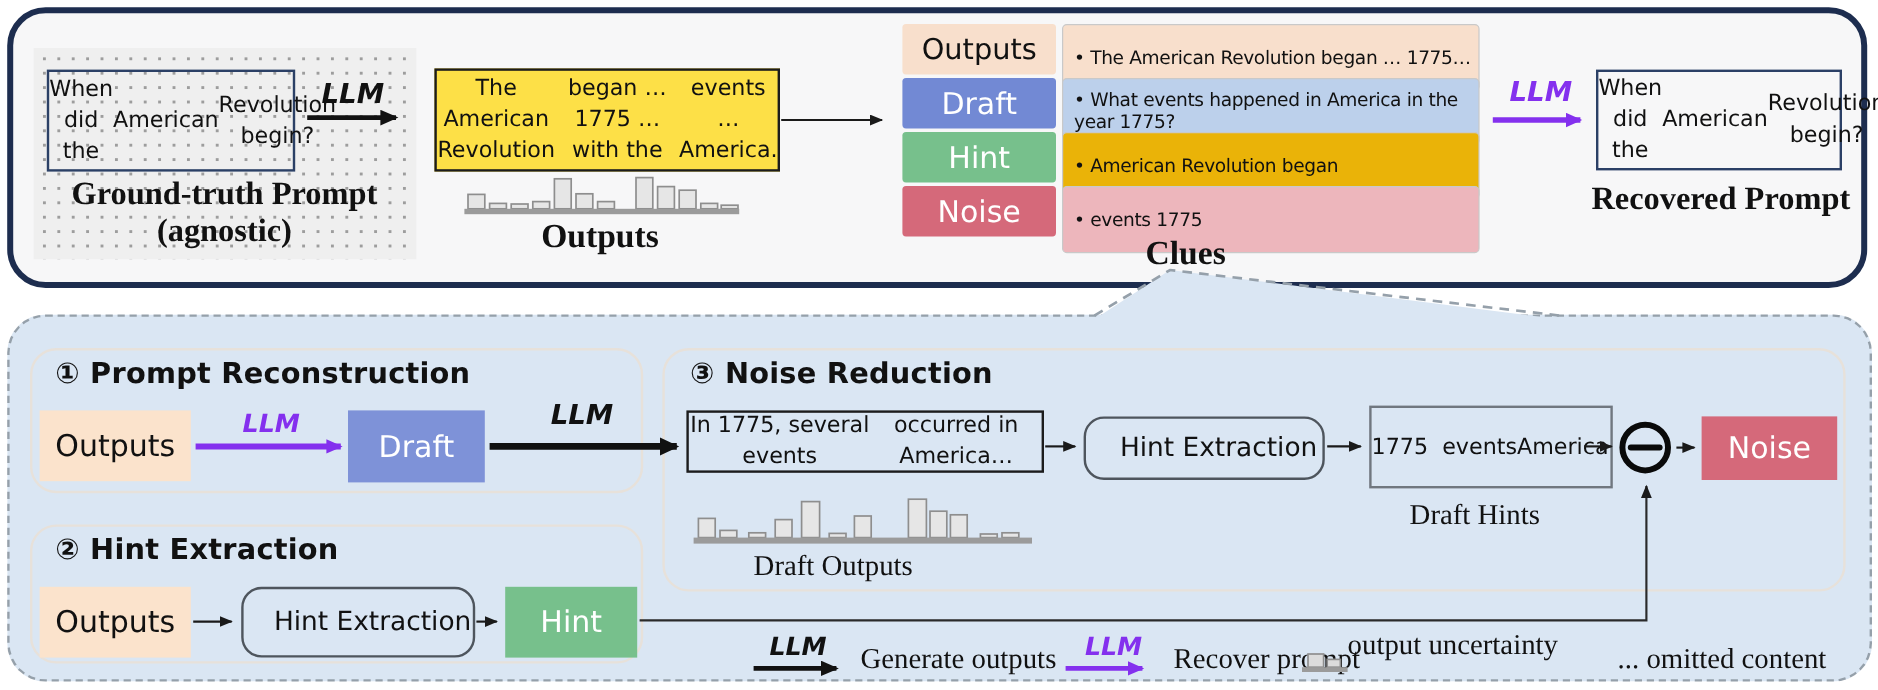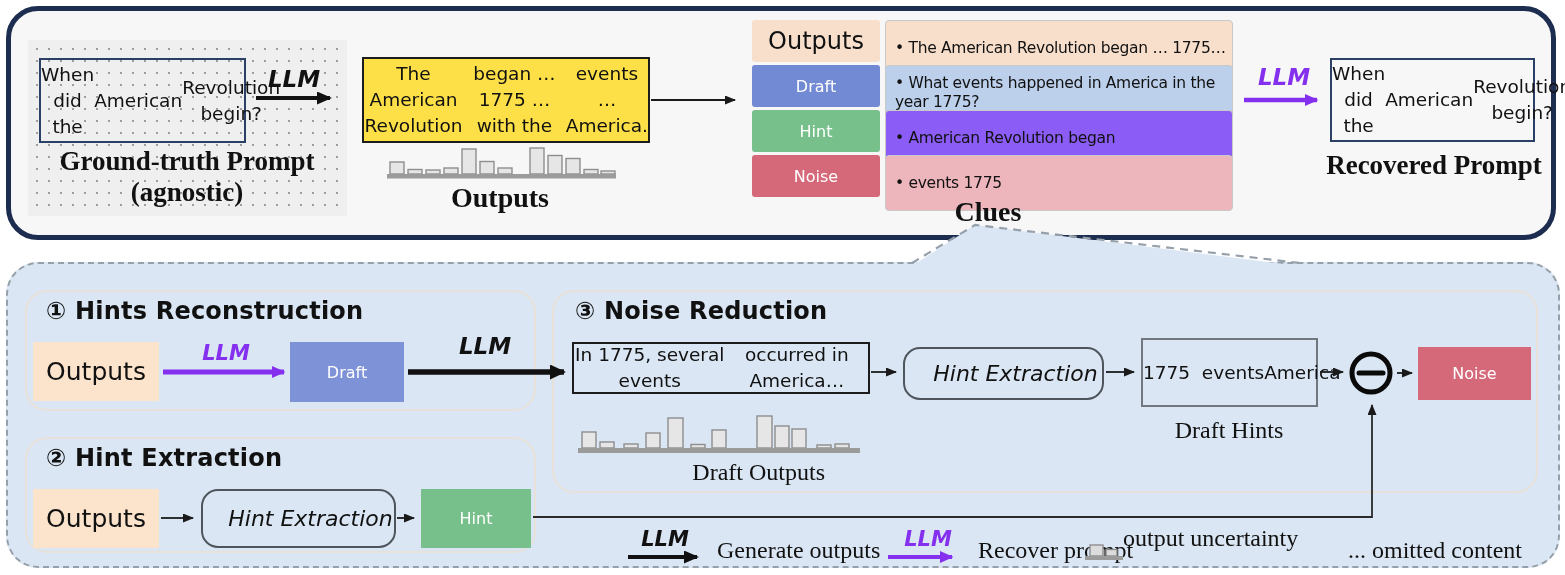--- a/index.html
+++ b/index.html
@@ -25,23 +25,23 @@
   .black-box{border:2.5px solid #1c1c1c;}
   .boxtext{font-size:18.5px;line-height:26px;}
   .cap{font-weight:700;text-align:center;}
   .clue-lbl{left:752px;width:128px;height:42px;border-radius:3px;font-size:24px;}
   .clue-row{left:885px;width:348px;height:56px;border-radius:4px;border:1px solid #c9c9c9;
             display:flex;align-items:center;padding:2px 6px 2px 9px;
             font-size:15.5px;line-height:19px;letter-spacing:-0.3px;}
   .sec{border:2.5px solid #e7e1da;border-radius:22px;}
   .sec-title{font-size:24px;font-weight:700;letter-spacing:0.2px;}
   .chipO{background:#fbe3cc;font-size:25px;}
-  .chip{color:#fff;font-size:16px;}
+  .chip{color:#fff;font-size:25px;}
   .he-box{border:2px solid #4e555d;border-radius:17px;background:transparent;
-          font-style:italic;font-size:22px;padding-left:24px;}
+          font-size:22px;padding-left:24px;}
   .llm{font-style:italic;font-weight:600;text-align:center;}
   .purple{color:#8430ee;}
   .lg-text{font-size:24px;}
   svg{position:absolute;left:0;top:0;pointer-events:none;}
 </style>
 </head>
 <body>
 
 <div id="stage">
 
@@ -68,58 +68,58 @@
   </div>
   <div class="p serif cap" style="left:400px;top:182px;width:200px;font-size:28px;">Outputs</div>
 
   <div class="p ctr comic clue-lbl" style="top:20px;background:#f8dfcc;color:#111;">Outputs</div>
   <div class="p ctr comic clue-lbl chip" style="top:65px;background:#7289d4;">Draft</div>
   <div class="p ctr comic clue-lbl chip" style="top:110px;background:#77c08c;">Hint</div>
   <div class="p ctr comic clue-lbl chip" style="top:155px;background:#d5697a;">Noise</div>
 
   <div class="p comic clue-row nowrap" style="top:20px;background:#f8dfcc;">• The American Revolution began … 1775…</div>
   <div class="p comic clue-row" style="top:65px;background:#bcd0eb;">• What events happened in America in the year 1775?</div>
-  <div class="p comic clue-row nowrap" style="top:110px;background:#8b5cf6;">• American Revolution began</div>
+  <div class="p comic clue-row nowrap" style="top:110px;background:#eab308;">• American Revolution began</div>
   <div class="p comic clue-row nowrap" style="top:155px;background:#edb6bc;">• events 1775</div>
 
   <div class="p serif cap" style="left:908px;top:196px;width:160px;font-size:28px;">Clues</div>
 
   <div class="p comic llm purple" style="left:1244px;top:64px;width:80px;font-size:23px;">LLM</div>
 
   <div class="p navy-box col comic boxtext" style="left:1330px;top:58px;width:205px;height:84px;">
     <div>When did the</div>
     <div>American</div>
     <div>Revolution begin?</div>
   </div>
   <div class="p serif cap" style="left:1318px;top:150px;width:232px;font-size:27px;">Recovered Prompt</div>
 
   <div id="bottom-panel" class="p"></div>
 
   <div class="p sec" style="left:25px;top:290px;width:511px;height:121px;"></div>
-  <div class="p comic sec-title" style="left:46px;top:297px;width:420px;">① Hints Reconstruction</div>
+  <div class="p comic sec-title" style="left:46px;top:297px;width:420px;">① Prompt Reconstruction</div>
   <div class="p ctr comic chipO" style="left:33px;top:342px;width:126px;height:59px;">Outputs</div>
   <div class="p comic llm purple" style="left:196px;top:341px;width:60px;font-size:21px;">LLM</div>
   <div class="p ctr comic chip" style="left:290px;top:342px;width:114px;height:60px;background:#7e92d8;">Draft</div>
   <div class="p comic llm" style="left:450px;top:333px;width:70px;font-size:23px;">LLM</div>
 
   <div class="p sec" style="left:25px;top:437px;width:511px;height:116px;"></div>
   <div class="p comic sec-title" style="left:46px;top:444px;width:420px;">② Hint Extraction</div>
   <div class="p ctr comic chipO" style="left:33px;top:489px;width:126px;height:59px;">Outputs</div>
   <div class="p ctr comic he-box" style="left:201px;top:489px;width:195px;height:59px;">Hint Extraction</div>
   <div class="p ctr comic chip" style="left:421px;top:489px;width:110px;height:59px;background:#77c08c;">Hint</div>
 
   <div class="p sec" style="left:552px;top:290px;width:986px;height:203px;"></div>
   <div class="p comic sec-title" style="left:575px;top:297px;width:420px;">③ Noise Reduction</div>
   <div class="p black-box col comic boxtext" style="left:572px;top:342px;width:298px;height:52px;border-width:2px;">
     <div>In 1775, several events</div>
     <div>occurred in America…</div>
   </div>
-  <div class="p serif" style="left:645px;top:459px;width:180px;font-size:24px;text-align:right;">Draft Outputs</div>
+  <div class="p serif" style="left:628px;top:459px;width:180px;font-size:24px;text-align:left;">Draft Outputs</div>
   <div class="p ctr comic he-box" style="left:903px;top:347px;width:201px;height:53px;">Hint Extraction</div>
-  <div class="p col comic boxtext" style="left:1141px;top:338px;width:177px;height:69px;border:2px solid #70777f;">
+  <div class="p col comic boxtext" style="left:1141px;top:338px;width:203px;height:69px;border:2px solid #70777f;">
     <div class="pre">1775  events</div>
     <div>America</div>
   </div>
   <div class="p serif" style="left:1139px;top:417px;width:180px;font-size:24px;text-align:center;">Draft Hints</div>
   <div class="p ctr comic chip" style="left:1418px;top:347px;width:113px;height:53px;background:#d5697a;">Noise</div>
 
   <div class="p comic llm" style="left:630px;top:527px;width:70px;font-size:21px;">LLM</div>
   <div class="p serif lg-text" style="left:717px;top:537px;">Generate outputs</div>
   <div class="p comic llm purple" style="left:893px;top:527px;width:70px;font-size:21px;">LLM</div>
   <div class="p serif lg-text" style="left:978px;top:537px;">Recover prompt</div>

